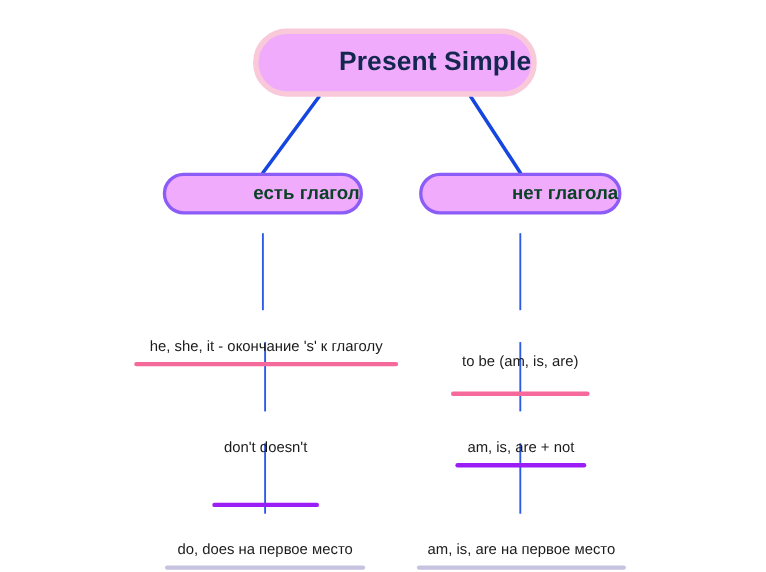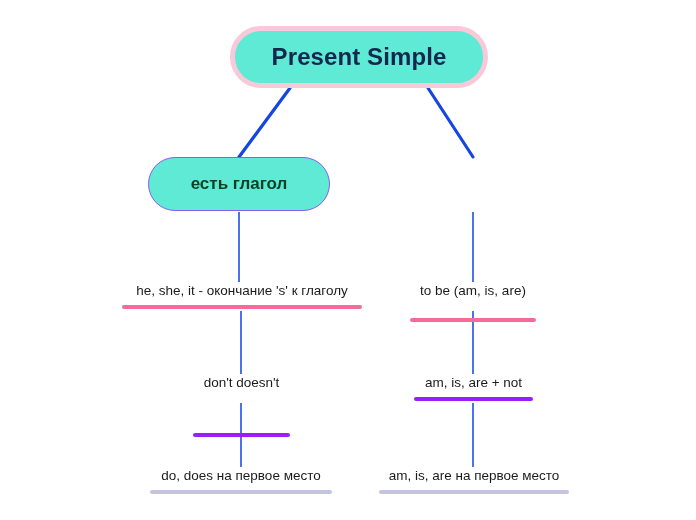--- a/index.html
+++ b/index.html
@@ -32,43 +32,43 @@
     z-index: 1;
   }
 
   
   .node {
     position: absolute;
     z-index: 2;
     box-sizing: border-box;
     display: flex;
     align-items: center;
-    justify-content: center;
-    background: #5eead4;
+    justify-content: flex-end;
+    background: #f0abfc;
     text-align: center;
   }
 
   .node-root {
     left: 230px;
     top: 26px;
     width: 258px;
     height: 62px;
     border: 5px solid #f9c9d9;
     border-radius: 31px;
   }
   .node-root .node-label {
     font-size: 24px;
     font-weight: bold;
     color: #13274f;
     letter-spacing: 0.1px;
   }
 
   .node-branch {
-    height: 54px;
-    border: 1px solid #8b5cf6;
+    height: 38px;
+    border: 3px solid #8b5cf6;
     border-radius: 27px;
   }
   .node-branch .node-label {
     font-size: 17px;
     font-weight: bold;
     color: #0b4226;
   }
 
   .node-branch-left {
     left: 148px;
@@ -87,20 +87,21 @@
     z-index: 2;
     display: flex;
     flex-direction: column;
     align-items: center;
   }
   .leaf-label {
     font-size: 13.5px;
     color: #1b1b1b;
     white-space: nowrap;
     line-height: 18px;
+    margin-top: 24px;
   }
   .leaf-underline {
     margin-top: 5px;
     border-radius: 2px;
   }
 
   
   .ul-pink     { background: #f5699b; }
   .ul-purple   { background: #9a1ef5; }
   .ul-lavender { background: #c5c3e0; }
@@ -126,37 +127,40 @@
   </svg>
 
   <div class="node node-root">
     <span class="node-label">Present Simple</span>
   </div>
 
   <div class="node node-branch node-branch-left">
     <span class="node-label">есть глагол</span>
   </div>
 
+  <div class="node node-branch node-branch-right">
+    <span class="node-label">нет глагола</span>
+  </div>
 
   <div class="leaf" style="left:122px; top:282px; width:240px;">
     <span class="leaf-label">he, she, it - окончание 's' к глаголу</span>
     <div class="leaf-underline ul-pink" style="width:240px; height:4px;"></div>
   </div>
 
   <div class="leaf" style="left:193px; top:374px; width:97px;gap:36px;">
     <span class="leaf-label">don't doesn't</span>
     <div class="leaf-underline ul-purple" style="width:97px; height:4px;"></div>
   </div>
 
   <div class="leaf" style="left:150px; top:467px; width:182px;text-align:right;">
     <span class="leaf-label">do, does на первое место</span>
     <div class="leaf-underline ul-lavender" style="width:182px; height:4px;"></div>
   </div>
 
-  <div class="leaf" style="left:410px; top:282px; width:126px;gap:13px;">
+  <div class="leaf" style="left:410px; top:296px; width:126px;gap:13px;">
     <span class="leaf-label">to be (am, is, are)</span>
     <div class="leaf-underline ul-pink" style="width:126px; height:4px;"></div>
   </div>
 
   <div class="leaf" style="left:414px; top:374px; width:119px;">
     <span class="leaf-label">am, is, are + not</span>
     <div class="leaf-underline ul-purple" style="width:119px; height:4px;"></div>
   </div>
 
   <div class="leaf" style="left:379px; top:467px; width:190px;">

